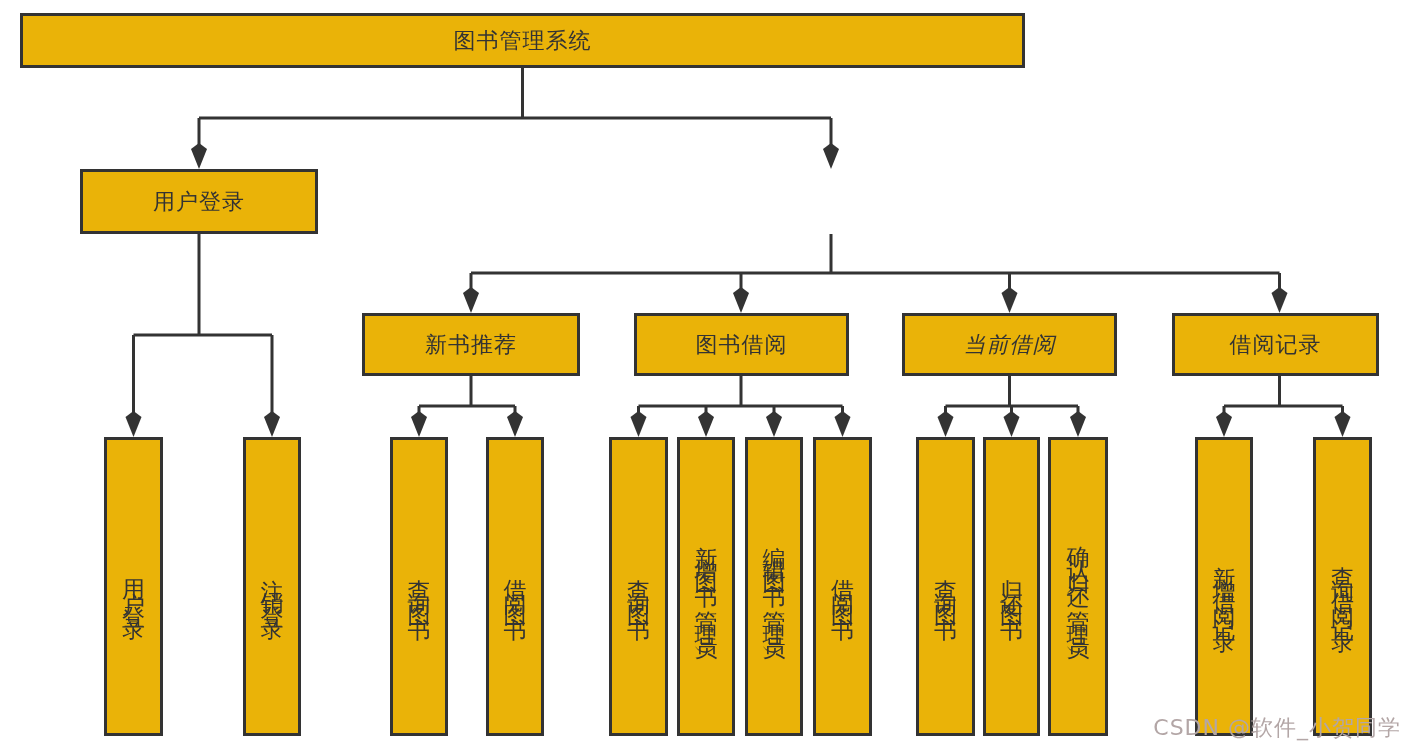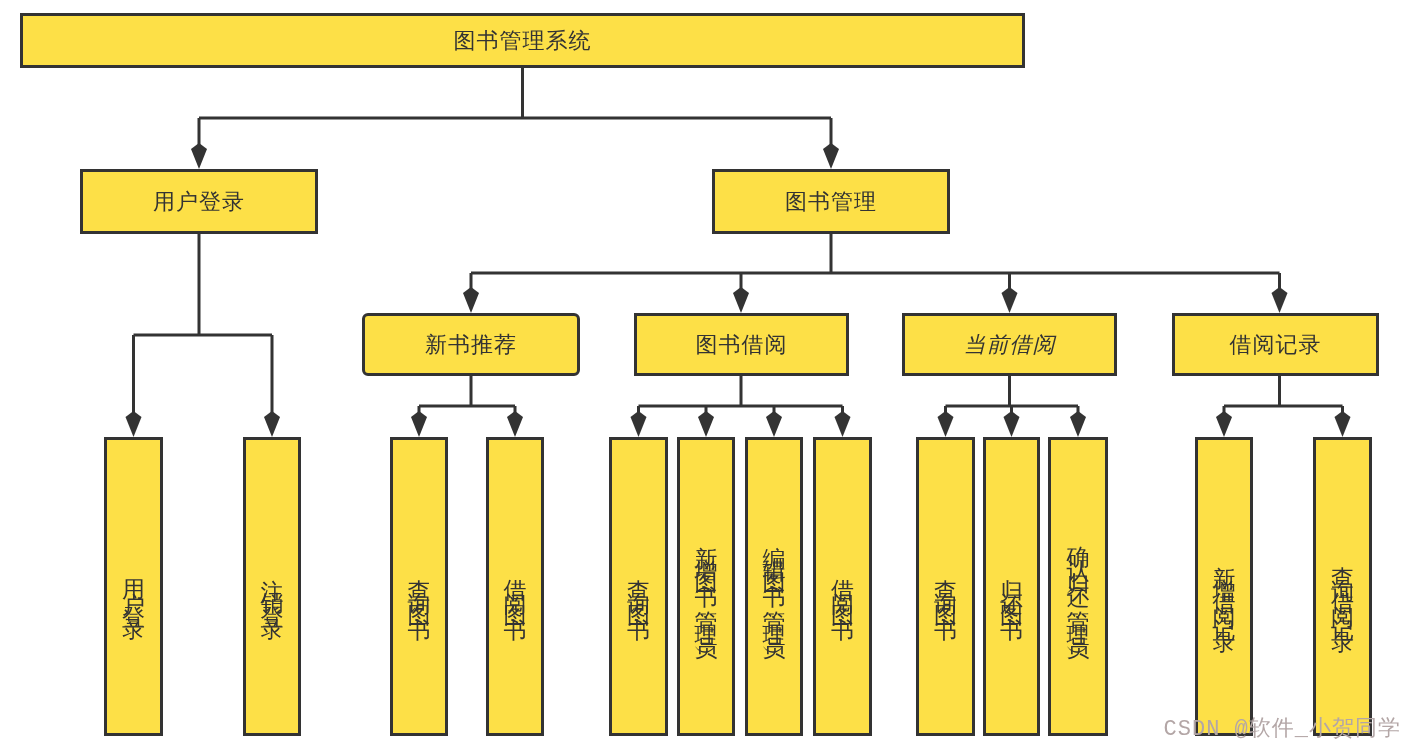--- a/index.html
+++ b/index.html
@@ -14,21 +14,21 @@
     position:relative;
     width:1405px;height:747px;
     background:var(--bg);
     overflow:hidden;
   }
   #wires{position:absolute;left:0;top:0;z-index:1;}
   .node{
     position:absolute;
     box-sizing:border-box;
     border:3px solid var(--line);
-    background:#fde047;
+    background:#eab308;
     display:flex;
     align-items:center;
     justify-content:center;
     color:var(--text);
     font-size:22px;
     letter-spacing:1px;
     z-index:2;
     text-align:center;
   }
   .root{left:20px;top:13px;width:1005px;height:55px;}
@@ -43,21 +43,20 @@
     white-space:nowrap;
   }
   .watermark{
     position:absolute;
     right:4px;bottom:4px;
     z-index:3;
     color:var(--wm);
     font-size:22px;
     letter-spacing:1px;
     white-space:nowrap;
-    font-family:Liberation Mono, monospace;
   }
 </style>
 </head>
 <body>
 
 <div id="stage">
 
   <svg id="wires" width="1405" height="747" viewBox="0 0 1405 747" fill="none" stroke="#333333" stroke-width="3">
 
     <g>
@@ -104,23 +103,22 @@
     <g>
       <path d="M1279.5 376 V406 M1224 406 H1342.5 M1224 406 V423 M1342.5 406 V423"></path>
       <polygon fill="#333333" stroke="none" points="1224,437 1216,417 1224,411 1232,417"></polygon>
       <polygon fill="#333333" stroke="none" points="1342.5,437 1334.5,417 1342.5,411 1350.5,417"></polygon>
     </g>
   </svg>
 
   <div class="node root">图书管理系统</div>
 
   <div class="node lv2" style="left:80px;width:238px;">用户登录</div>
-  <div class="node lv2" style="left:712px;width:238px;">图书管理</div>
 
-  <div class="node lv3" style="left:362px;width:218px;border-radius:6px;">新书推荐</div>
+  <div class="node lv3" style="left:362px;width:218px;">新书推荐</div>
   <div class="node lv3" style="left:634px;width:215px;">图书借阅</div>
   <div class="node lv3" style="left:902px;width:215px;font-style:italic;">当前借阅</div>
   <div class="node lv3" style="left:1172px;width:207px;">借阅记录</div>
 
   <div class="node leaf" style="left:104px;width:59px;">
     <span class="vtext">用户登录</span>
   </div>
   <div class="node leaf" style="left:243px;width:58px;">
     <span class="vtext">注销登录</span>
   </div>

